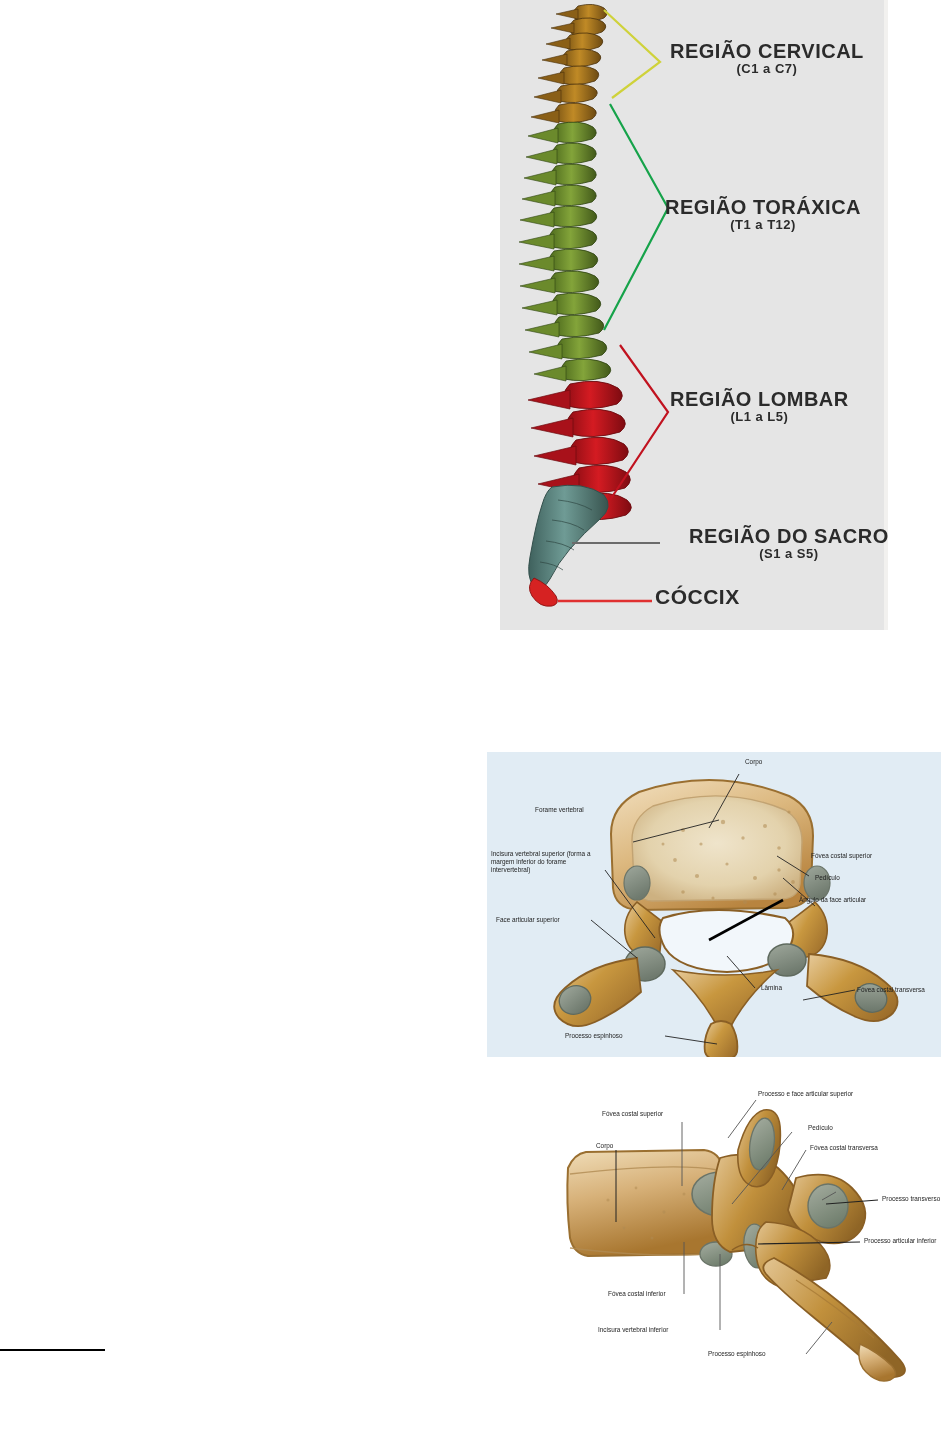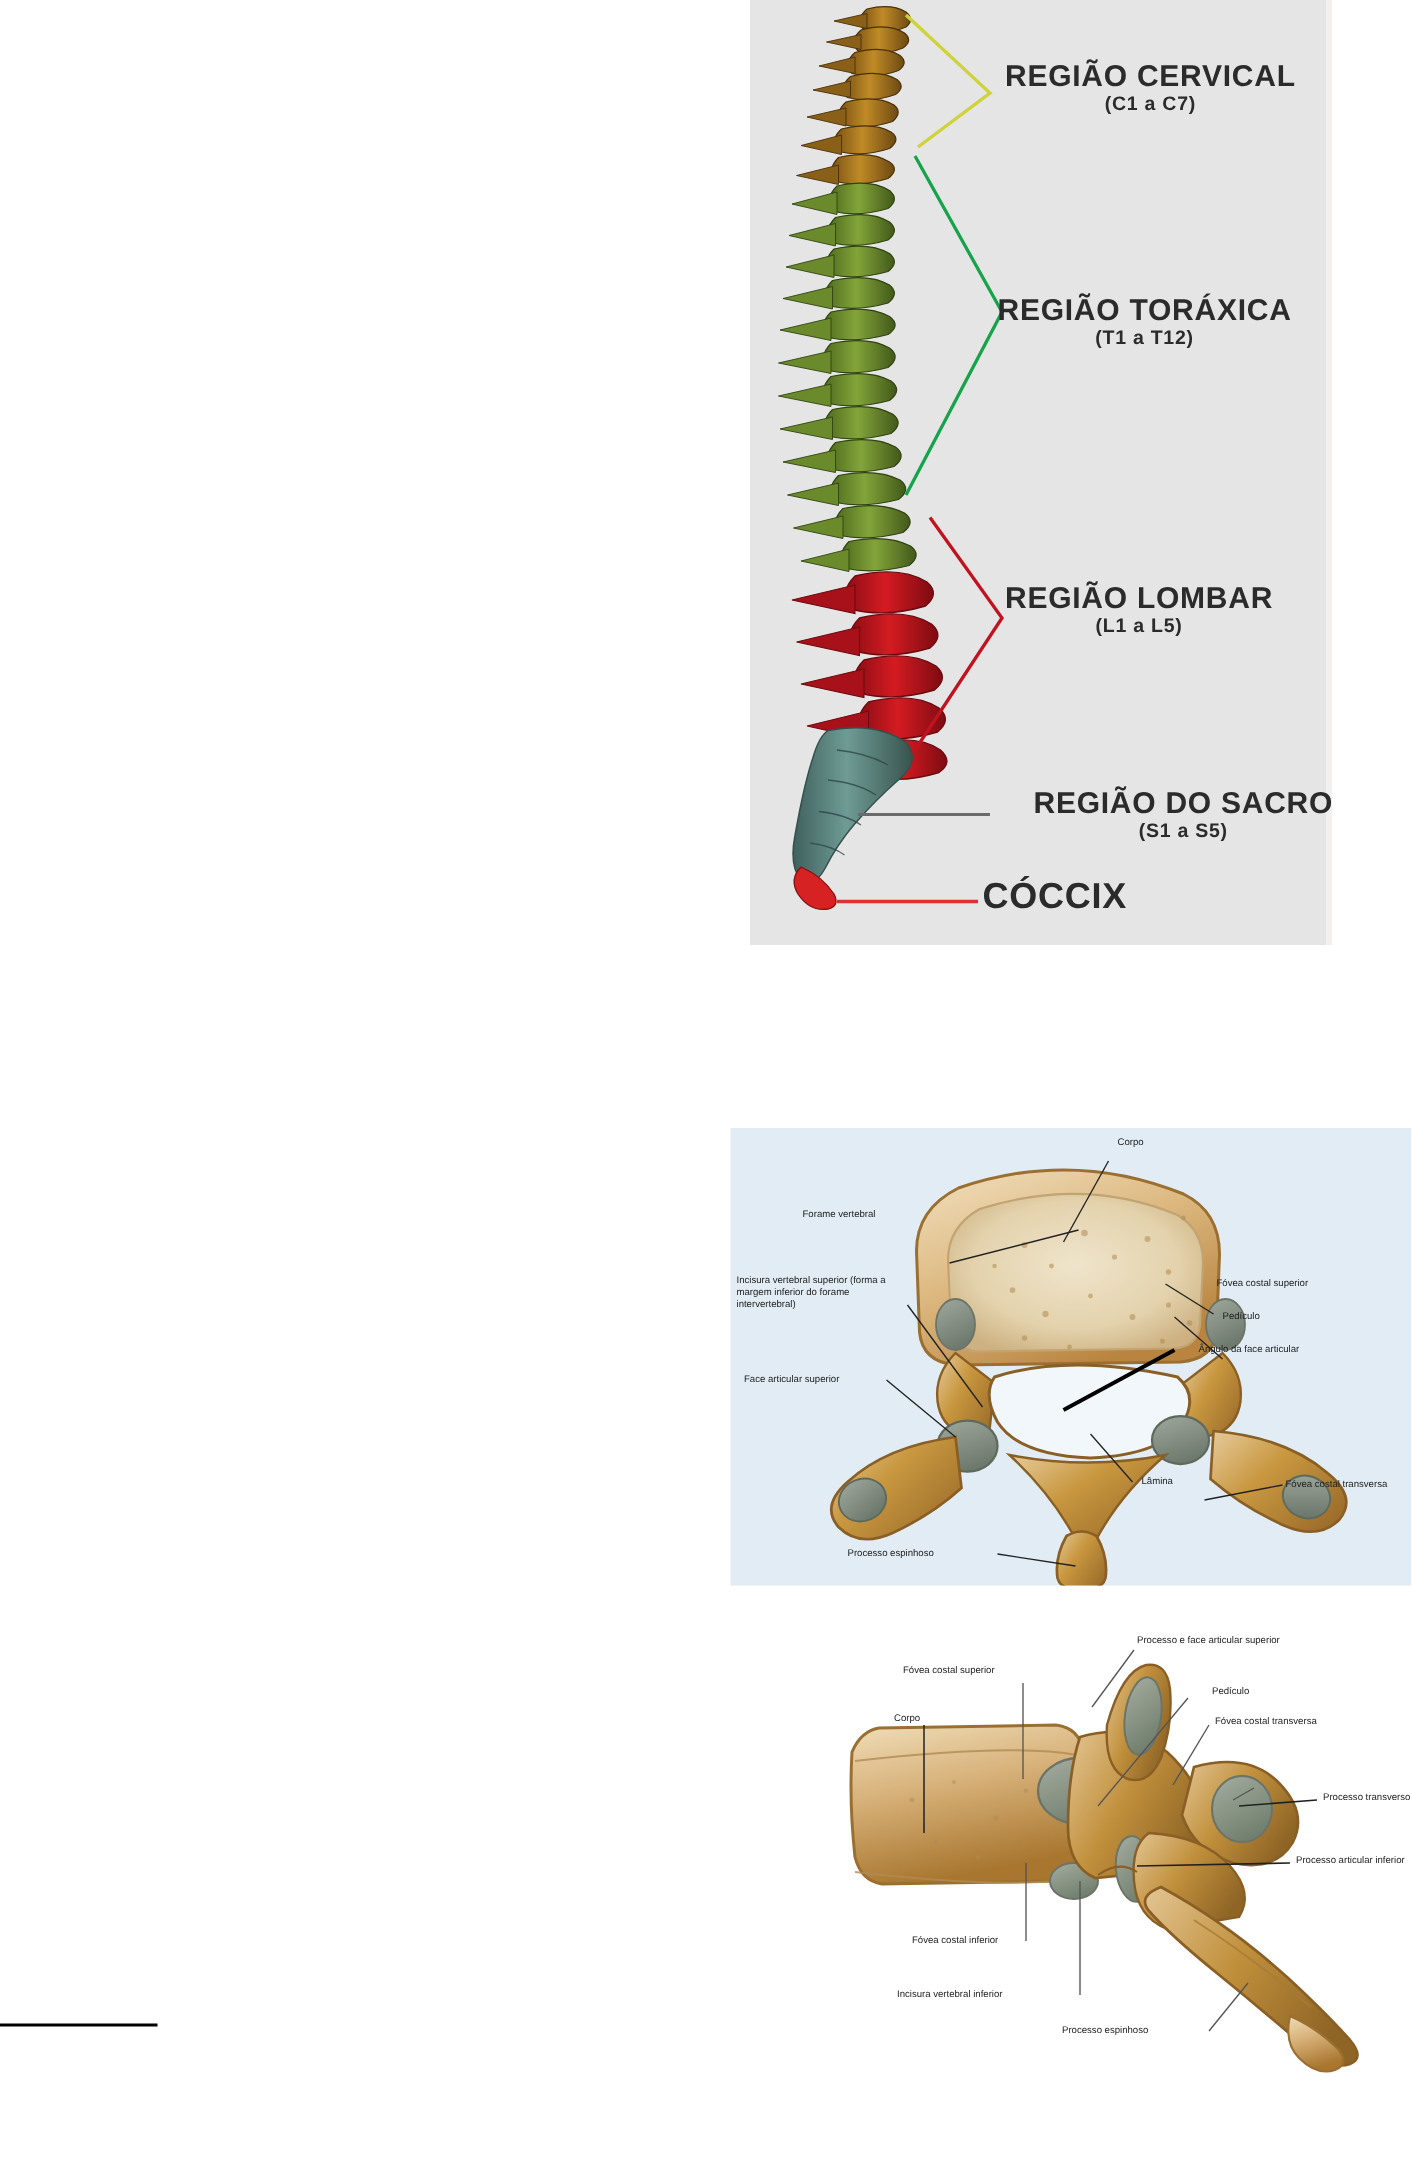--- a/index.html
+++ b/index.html
@@ -52,21 +52,21 @@
     white-space: nowrap;
   }
   .region-label .ln1 { display: block; font-size: 20px; }
   .region-label .ln2 { display: block; font-size: 13px; }
 
   #label-cervical { left: 170px; top: 40px; }
   #label-toracica { left: 165px; top: 196px; }
   #label-lombar   { left: 170px; top: 388px; }
   #label-sacro    { left: 165px; top: 525px; margin-left: 24px; }
   #label-coccix   { left: 155px; top: 585px; }
-  #label-coccix .ln1 { font-size: 24px; }
+  #label-coccix .ln1 { font-size: 21px; }
 
   
   #figure-vertebra-superior {
     position: absolute;
     left: 487px;
     top: 752px;
     width: 454px;
     height: 305px;
     background: #e1ecf4;
   }

